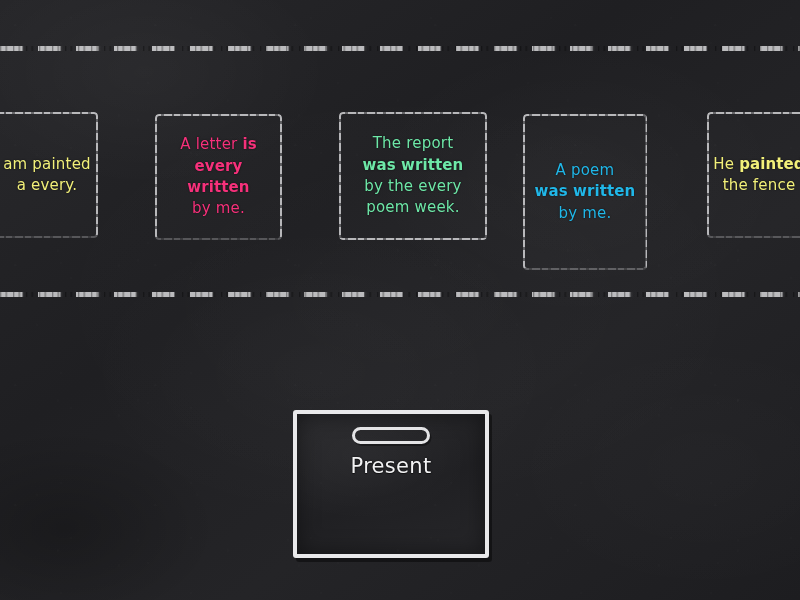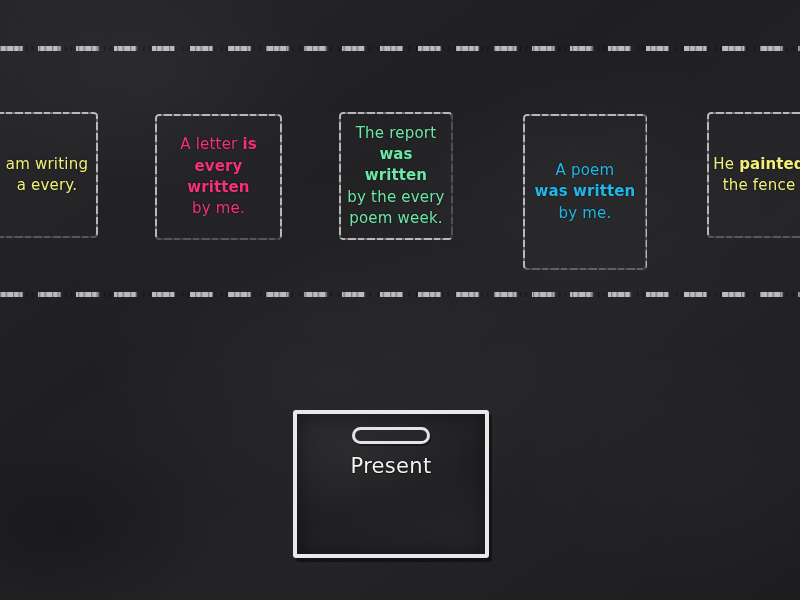--- a/index.html
+++ b/index.html
@@ -102,21 +102,21 @@
     letter-spacing: .2px;
     text-shadow: 0 0 1.6px rgba(0,0,0,.75);
   }
   .card .card-text b {
     font-weight: 700;
     letter-spacing: .1px;
   }
 
   #card-0 { left: -32px;  top: 112px; width: 130px; height: 126px; }
   #card-1 { left: 155px;  top: 114px; width: 127px; height: 126px; }
-  #card-2 { left: 339px;  top: 112px; width: 114px; height: 128px; }
+  #card-2 { left: 339px;  top: 112px; width: 148px; height: 128px; }
   #card-3 { left: 523px;  top: 114px; width: 124px; height: 156px; }
   #card-4 { left: 707px;  top: 112px; width: 128px; height: 126px; }
 
   #card-0 .card-text { color: #f2f07a; }
   #card-1 .card-text { color: #f6317b; }
   #card-2 .card-text { color: #6ee8a8; }
   #card-3 .card-text { color: #21b7e8; }
   #card-4 .card-text { color: #f2f07a; }
 
   #card-0 .card-text { transform: translateX(14px); }
@@ -178,21 +178,21 @@
   <div class="divider" id="divider-top">
     <div class="dash-grain"></div>
   </div>
   <div class="divider" id="divider-middle">
     <div class="dash-grain"></div>
   </div>
 
   <div class="card" id="card-0">
     <div class="chalk-frame"></div>
     <div class="card-text">
-      <span>am writing</span><br>
+      <span>am painted</span><br>
       <span>a every.</span>
     </div>
   </div>
 
   <div class="card" id="card-1">
     <div class="chalk-frame"></div>
     <div class="card-text">
       <span>A letter </span><b>is</b><br>
       <b>every written</b><br>
       <span>by me.</span>

